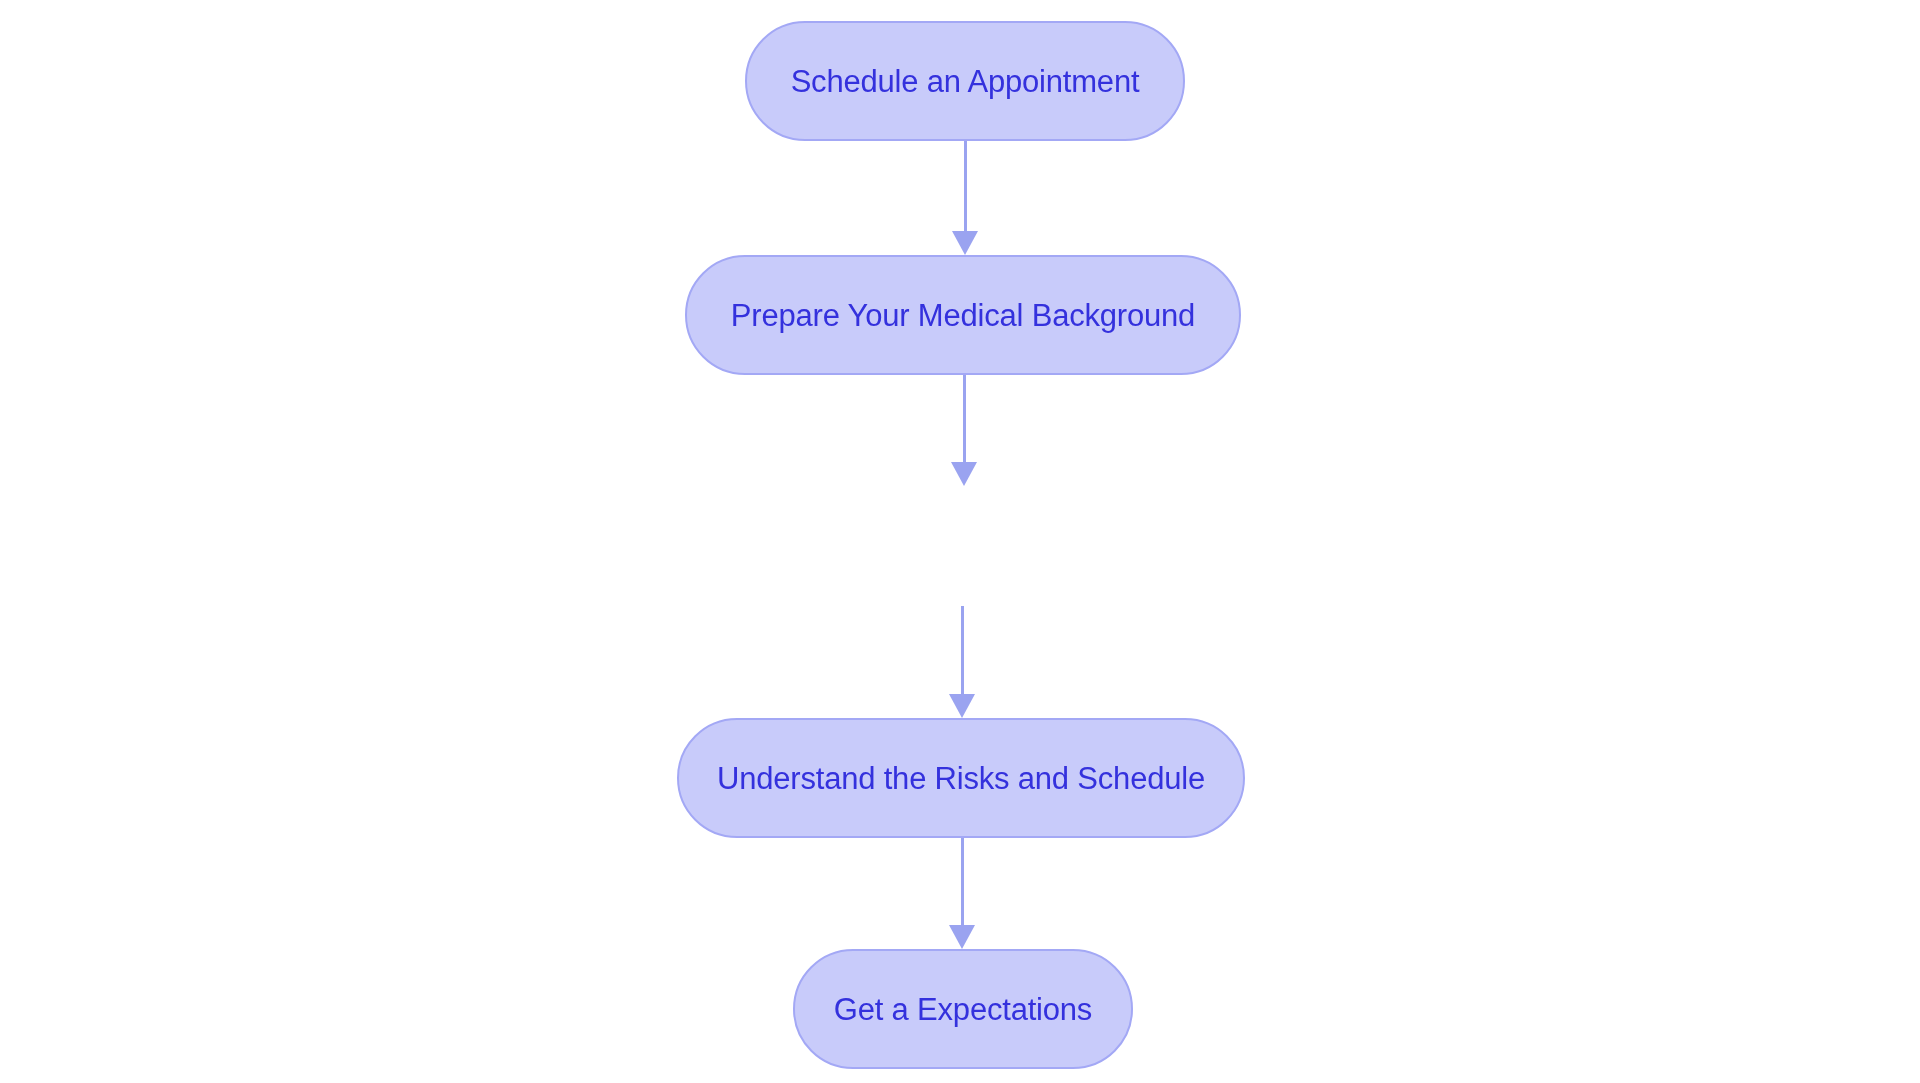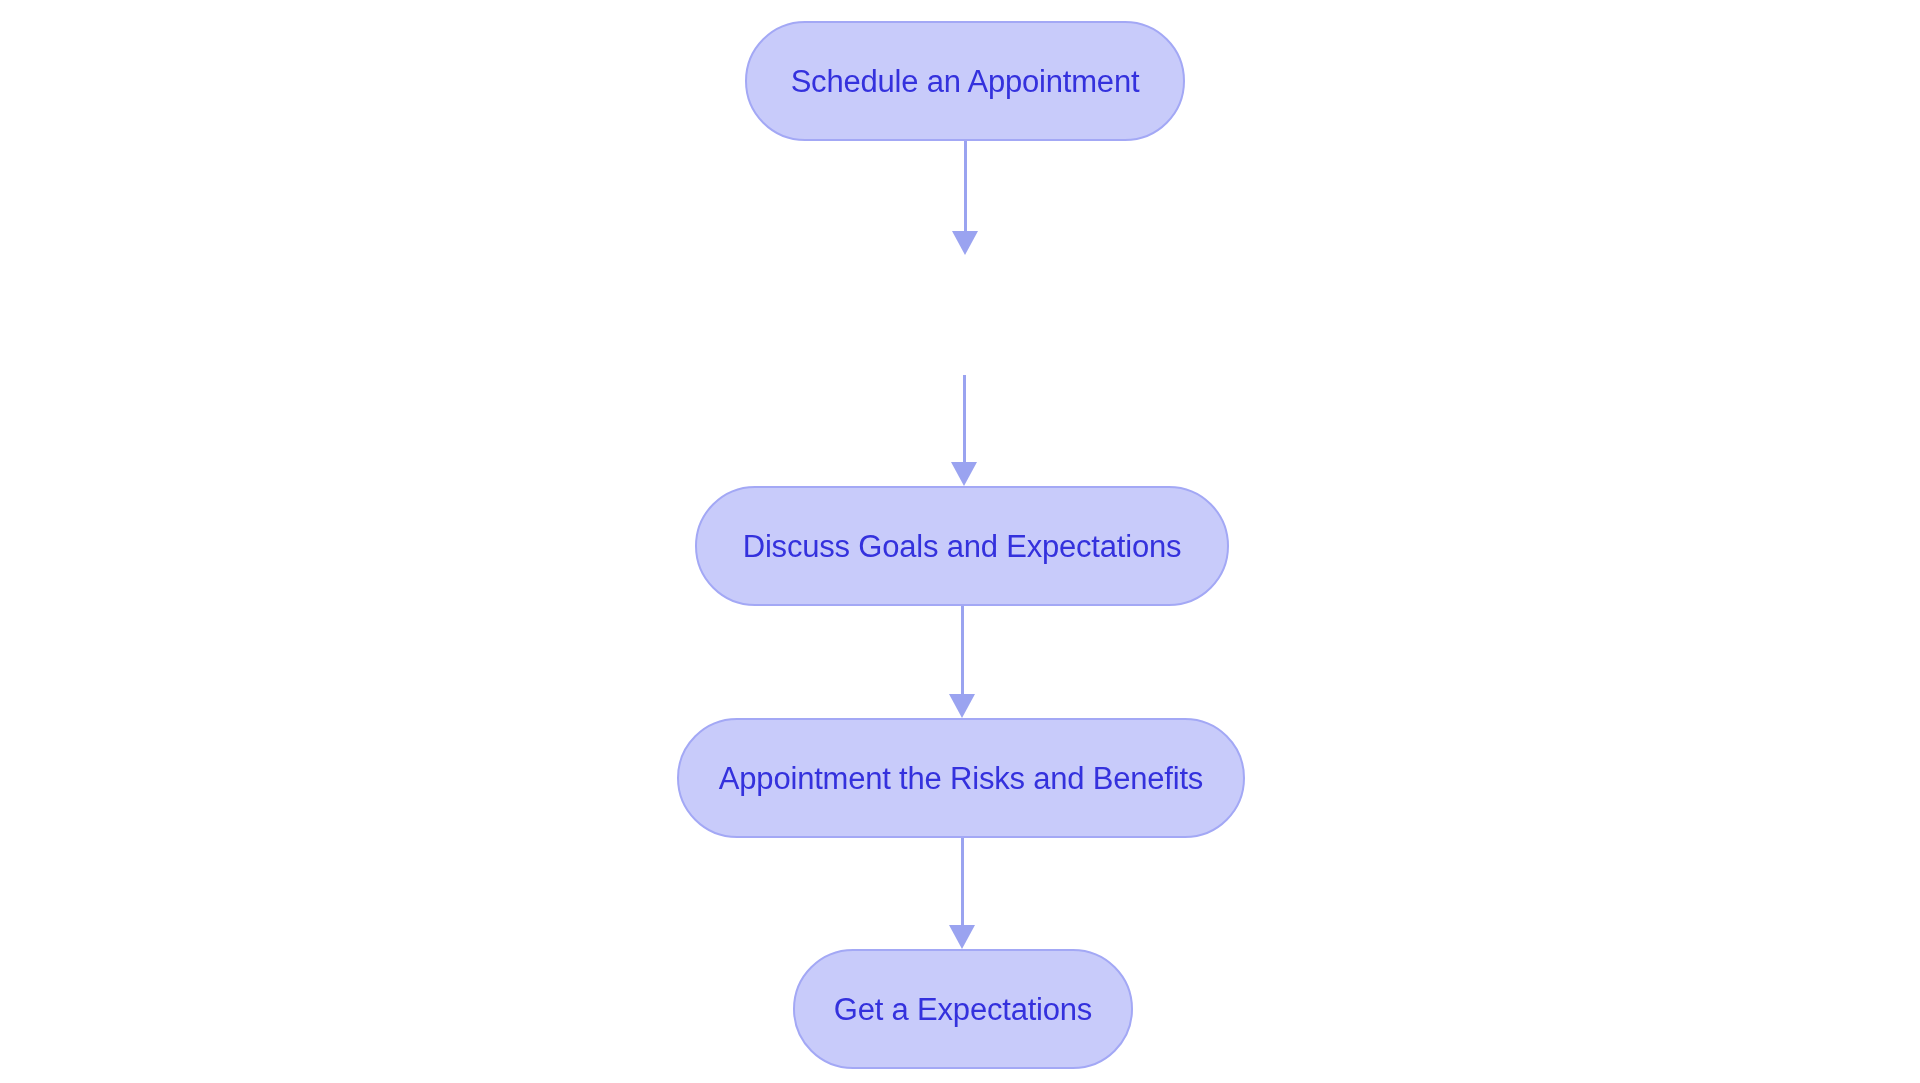--- a/index.html
+++ b/index.html
@@ -100,37 +100,37 @@
 
     <div class="node node-1">
       <span class="node-label">Schedule an Appointment</span>
     </div>
 
     <div class="connector conn-1">
       <div class="connector-stem" style="height:90px;"></div>
       <div class="connector-head"></div>
     </div>
 
+    <div class="node node-2">
+      <span class="node-label">Prepare Your Medical Background</span>
+    </div>
 
     <div class="connector conn-2">
       <div class="connector-stem" style="height:87px;"></div>
       <div class="connector-head"></div>
     </div>
 
-    <div class="node node-3">
-      <span class="node-label">Discuss Goals and Expectations</span>
-    </div>
 
     <div class="connector conn-3">
       <div class="connector-stem" style="height:88px;"></div>
       <div class="connector-head"></div>
     </div>
 
     <div class="node node-4">
-      <span class="node-label">Appointment the Risks and Benefits</span>
+      <span class="node-label">Understand the Risks and Schedule</span>
     </div>
 
     <div class="connector conn-4">
       <div class="connector-stem" style="height:87px;"></div>
       <div class="connector-head"></div>
     </div>
 
     <div class="node node-5">
       <span class="node-label">Get a Expectations</span>
     </div>

